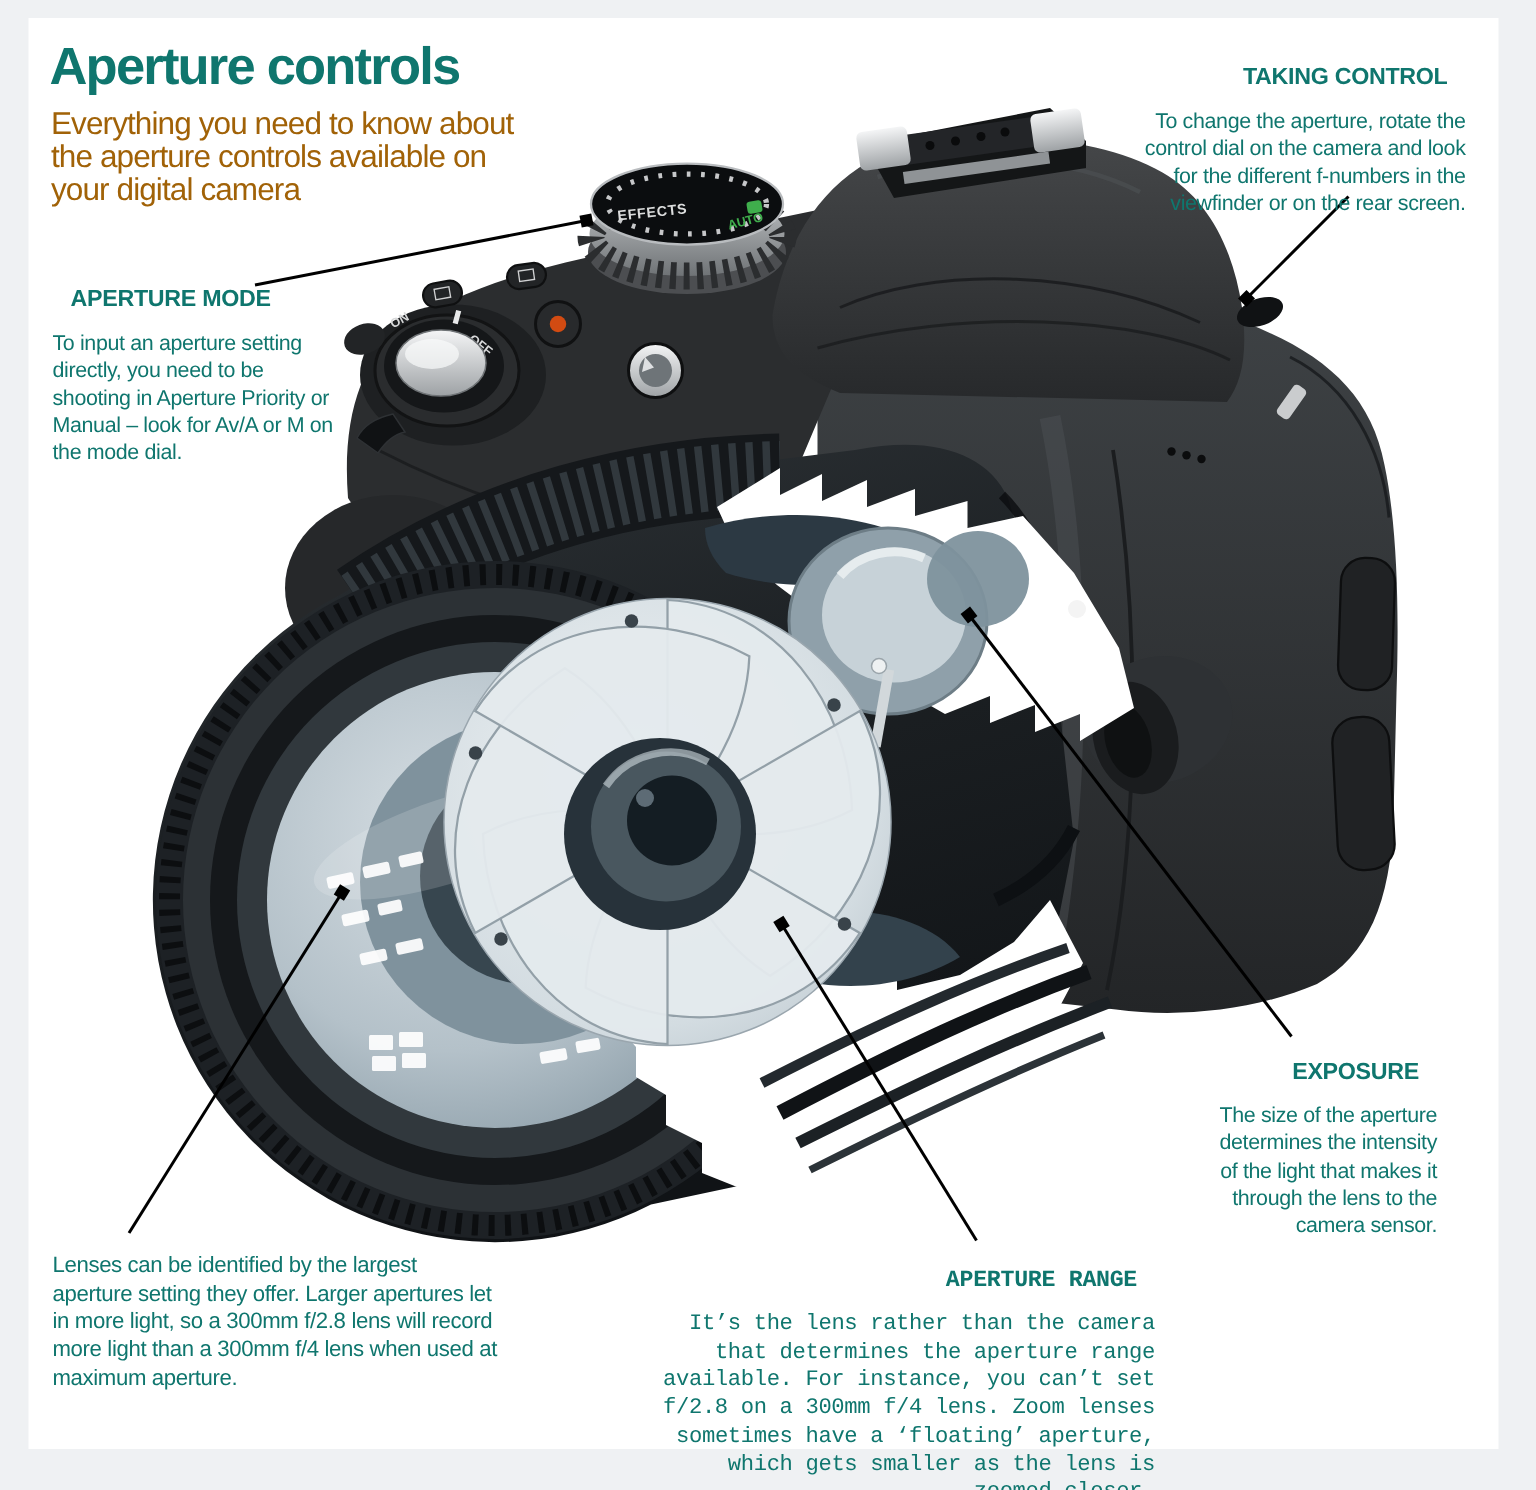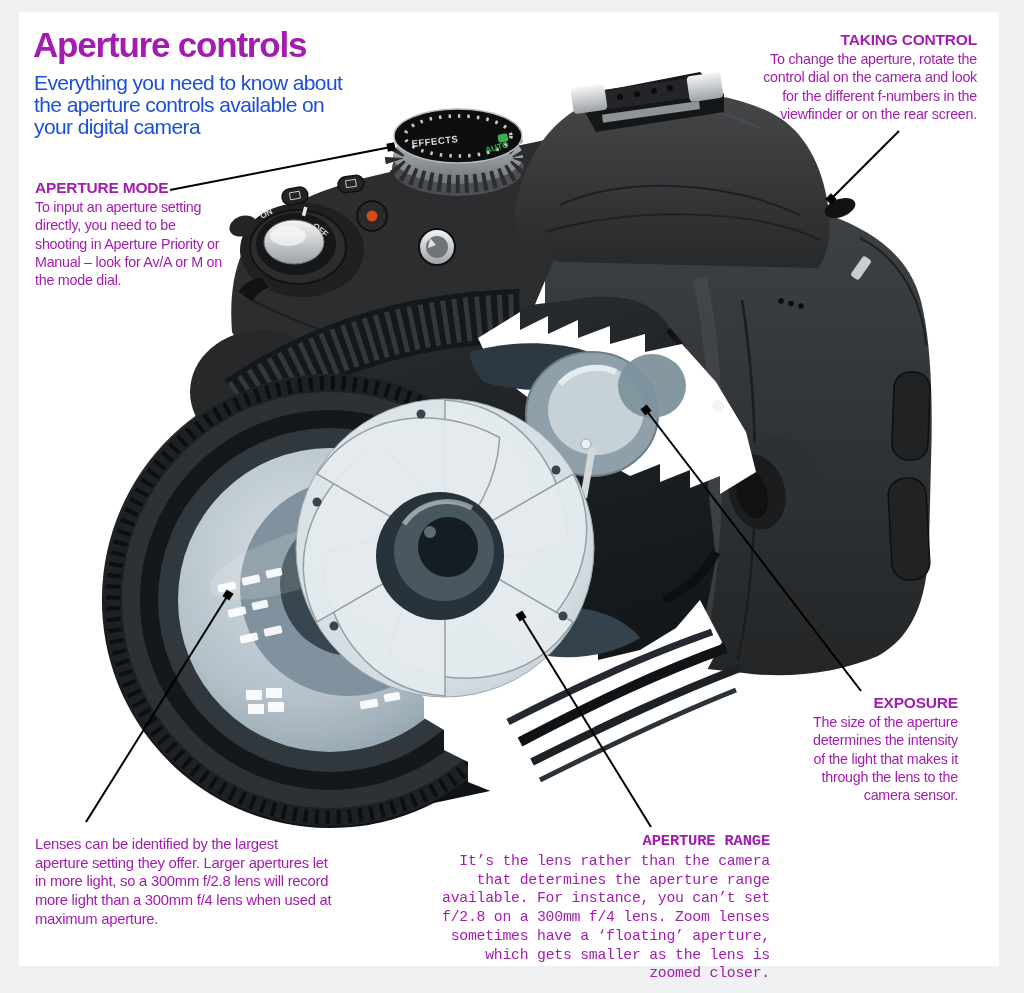--- a/index.html
+++ b/index.html
@@ -1,22 +1,22 @@
 <!DOCTYPE html>
 <html><head>
 <meta charset="utf-8">
 <style>
   html,body{margin:0;padding:0;width:1024px;height:993px;overflow:hidden;
     font-family:"Liberation Sans",sans-serif;background:#eff1f3;}
   #card{position:absolute;left:19px;top:12px;width:980px;height:954px;background:#fff;}
   #art{position:absolute;left:0;top:0;width:1024px;height:993px;z-index:1;}
-  .txt{position:absolute;z-index:2;color:#a21caf;}
+  .txt{position:absolute;z-index:2;color:#0f766e;}
   h1{margin:0;font-size:35px;font-weight:700;letter-spacing:-1.2px;line-height:36px;}
-  .sub{font-size:21px;line-height:22px;letter-spacing:-0.6px;color:#1d4ed8;}
-  .ann h3{margin:0;font-size:15.5px;line-height:17px;font-weight:700;letter-spacing:-0.2px;}
+  .sub{font-size:21px;line-height:22px;letter-spacing:-0.6px;color:#a16207;}
+  .ann h3{margin:12px;font-size:15.5px;line-height:17px;font-weight:700;letter-spacing:-0.2px;}
   .ann p{margin:2px 0 0 0;font-size:14.3px;line-height:18.3px;letter-spacing:-0.25px;}
   .r{text-align:right;}
   .big p{font-size:14.8px;line-height:18.7px;}
   #title{left:33px;top:27px;}
   #subtitle{left:34px;top:72px;width:322px;}
   #ann-taking{left:757px;top:31px;width:220px;}
   #ann-shooting{left:35px;top:179px;width:192px;}
   #ann-exposure{left:806px;top:694px;width:152px;}
   #ann-max{left:35px;top:833px;width:298px;}
   #ann-range{left:438px;top:833px;width:332px;font-family:Liberation Mono, monospace;}

